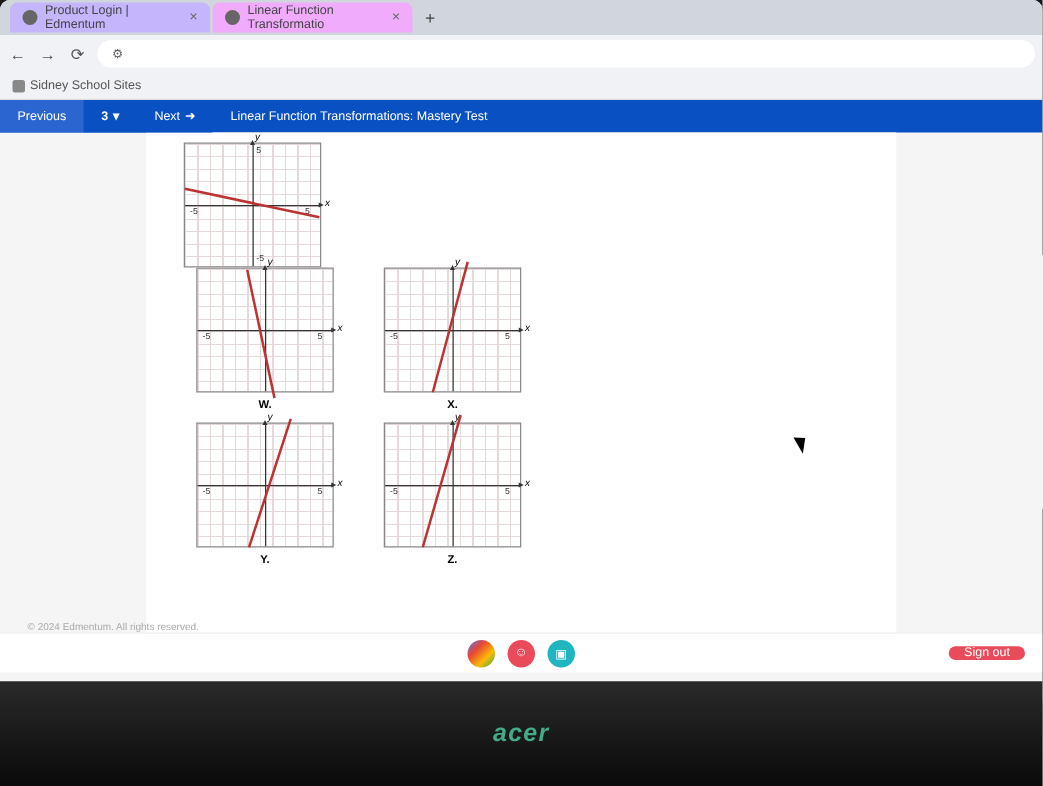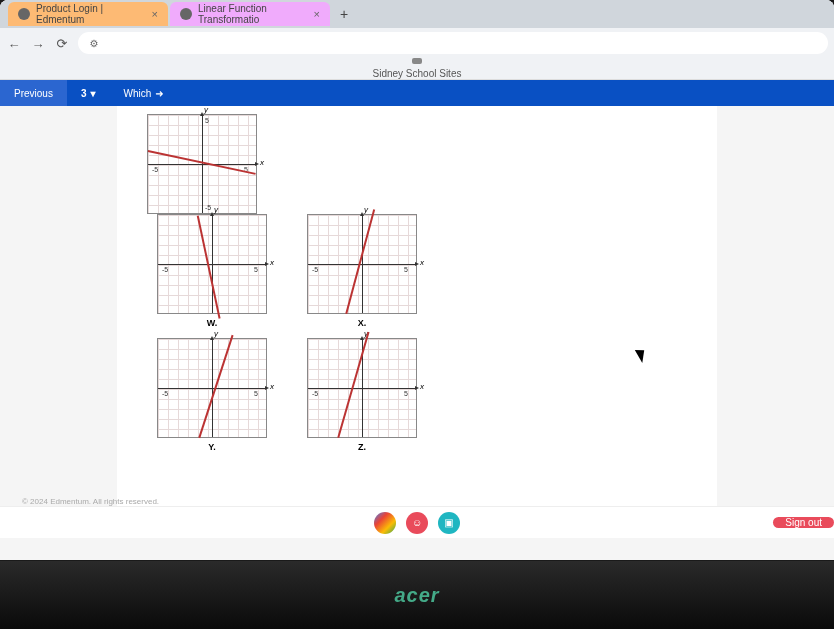--- a/index.html
+++ b/index.html
@@ -27,21 +27,21 @@
       display: flex;
       align-items: center;
       height: 28px;
       padding-left: 8px;
       background: #d0d6dc;
     }
     .tab {
       display: flex;
       align-items: center;
       padding: 4px 10px;
-      background: #fdba74;
+      background: #c4b5fd;
       border-radius: 6px 6px 0 0;
       margin-right: 2px;
       font-size: 10px;
       color: #444;
       gap: 6px;
       height: 24px;
       max-width: 160px;
     }
     .tab.active { background: #f0abfc; }
     .tab-favicon {
@@ -80,21 +80,20 @@
     .bookmarks-bar {
       height: 22px;
       display: flex;
       align-items: center;
       padding: 0 10px;
       font-size: 10px;
       color: #555;
       background: #f0f2f5;
       border-bottom: 1px solid #ddd;
       gap: 4px;
-      flex-direction: column;
     }
     .bookmark-icon { width:10px; height:10px; background:#888; border-radius:2px;}
     .app-header {
       background: #0950c3;
       height: 26px;
       display: flex;
       align-items: center;
       color: #fff;
       font-size: 10px;
     }
@@ -165,40 +164,40 @@
       background: #fff;
       border-top: 1px solid #eee;
       display: flex;
       align-items: center;
       justify-content: center;
       gap: 10px;
     }
     .circ-icon { width:22px; height:22px; border-radius:50%; display:flex; align-items:center; justify-content:center; font-size:10px; color:#fff;}
     .signout-btn {
       position: absolute;
-      right: 0;
+      right: 14px;
       background: #e94b5b;
       color: #fff;
       border-radius: 12px;
       padding: 0 12px;
       font-size: 10px;
       cursor: pointer;
     }
     .circle-indicator {
       position:absolute;
       left: 8px;
       bottom: 34px;
       width: 10px; height:10px;
       border: 2px solid #555;
       border-radius: 50%;
     }
     .laptop-base {
       position: absolute;
       bottom: 0; left:0; right:0;
-      height: 68px;
+      height: 84px;
       background: linear-gradient(#2a2a2a, #0a0a0a);
       display:flex;
       align-items:center;
       justify-content:center;
     }
     .brand {
       color: #4a8;
       font-size: 20px;
       font-style: italic;
       font-weight: bold;
@@ -249,23 +248,24 @@
 
   <div class="app-header">
     <div class="hdr-btn hdr-prev">
       <span>Previous</span>
     </div>
     <div class="hdr-btn hdr-num">
       <span>3</span>
       <span>▾</span>
     </div>
     <div class="hdr-btn hdr-next">
-      <span>Which</span>
+      <span>Next</span>
       <span>➜</span>
     </div>
+    <div class="hdr-title">Linear Function Transformations: Mastery Test</div>
   </div>
 
   <div class="content">
 
     <div class="graph-box" style="margin-left:10px;">
       <div class="axis-x"></div>
         <div class="axis-y"></div>
       <div class="arrow-r"></div>
         <div class="arrow-u"></div>
       <span class="axis-label-y">y</span>

